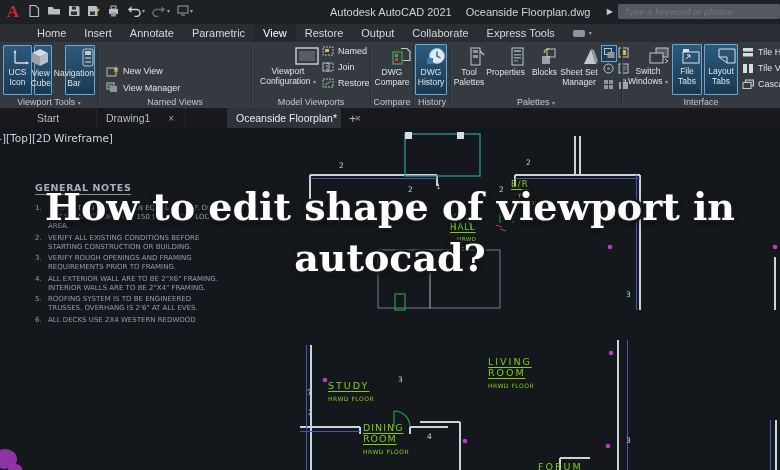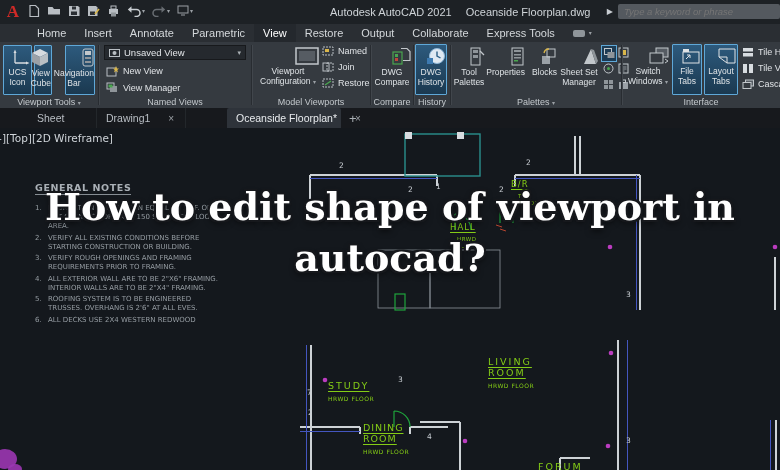--- a/index.html
+++ b/index.html
@@ -198,28 +198,20 @@
             <rect x="3" y="9" width="6" height="2" fill="#8f959a"></rect>
             <rect x="3" y="13" width="6" height="2" fill="#8f959a"></rect>
           </svg>
         <span class="blabel">Navigation Bar</span>
       </div>
       <div class="plabel"><span>Viewport Tools</span> <span class="caret">▾</span></div>
     </div>
     <div class="sep" style="left:98px"></div>
 
     <div class="panel" style="left:99px;width:152px">
-      <div class="dd" style="left:5px;top:3px;width:142px;height:15px">
-        <svg class="ic" width="11" height="10">
-            <rect x="0.5" y="1.5" width="10" height="7" fill="none" stroke="#b9bec3"></rect>
-            <circle cx="5.5" cy="5" r="2" fill="#b9bec3"></circle>
-          </svg>
-        <span>Unsaved View</span>
-        <span class="ddcaret">▾</span>
-      </div>
       <div class="rowbtn" style="left:7px;top:23px">
         <svg class="ic" width="13" height="12">
             <rect x="1" y="3" width="9" height="8" fill="none" stroke="#b9bec3"></rect>
             <polygon points="10,1 11,3.5 13,3.5 11.3,5 12,7.5 10,6 8,7.5 8.7,5 7,3.5 9,3.5" fill="#d9b64a"></polygon>
           </svg>
         <span>New View</span>
       </div>
       <div class="rowbtn" style="left:7px;top:40px">
         <svg class="ic" width="13" height="12">
             <rect x="1" y="1" width="7" height="6" fill="none" stroke="#b9bec3"></rect>
@@ -414,21 +406,21 @@
           </svg>
         <span>Cascade</span>
       </div>
       <div class="plabel">Interface</div>
     </div>
   </div>
 
   <div class="ftabs">
     <span style="width:28px"></span>
     <div class="ftab" style="width:50px">
-      <span>Sheet</span>
+      <span>Start</span>
     </div>
     <div class="ftab" style="width:70px">
       <span>Drawing1</span>
       <span class="fx">×</span>
     </div>
     <div class="ftab active" style="width:96px">
       <span>Oceanside Floorplan*</span>
       <span class="fx">×</span>
     </div>
     <div class="newtab">+</div>

